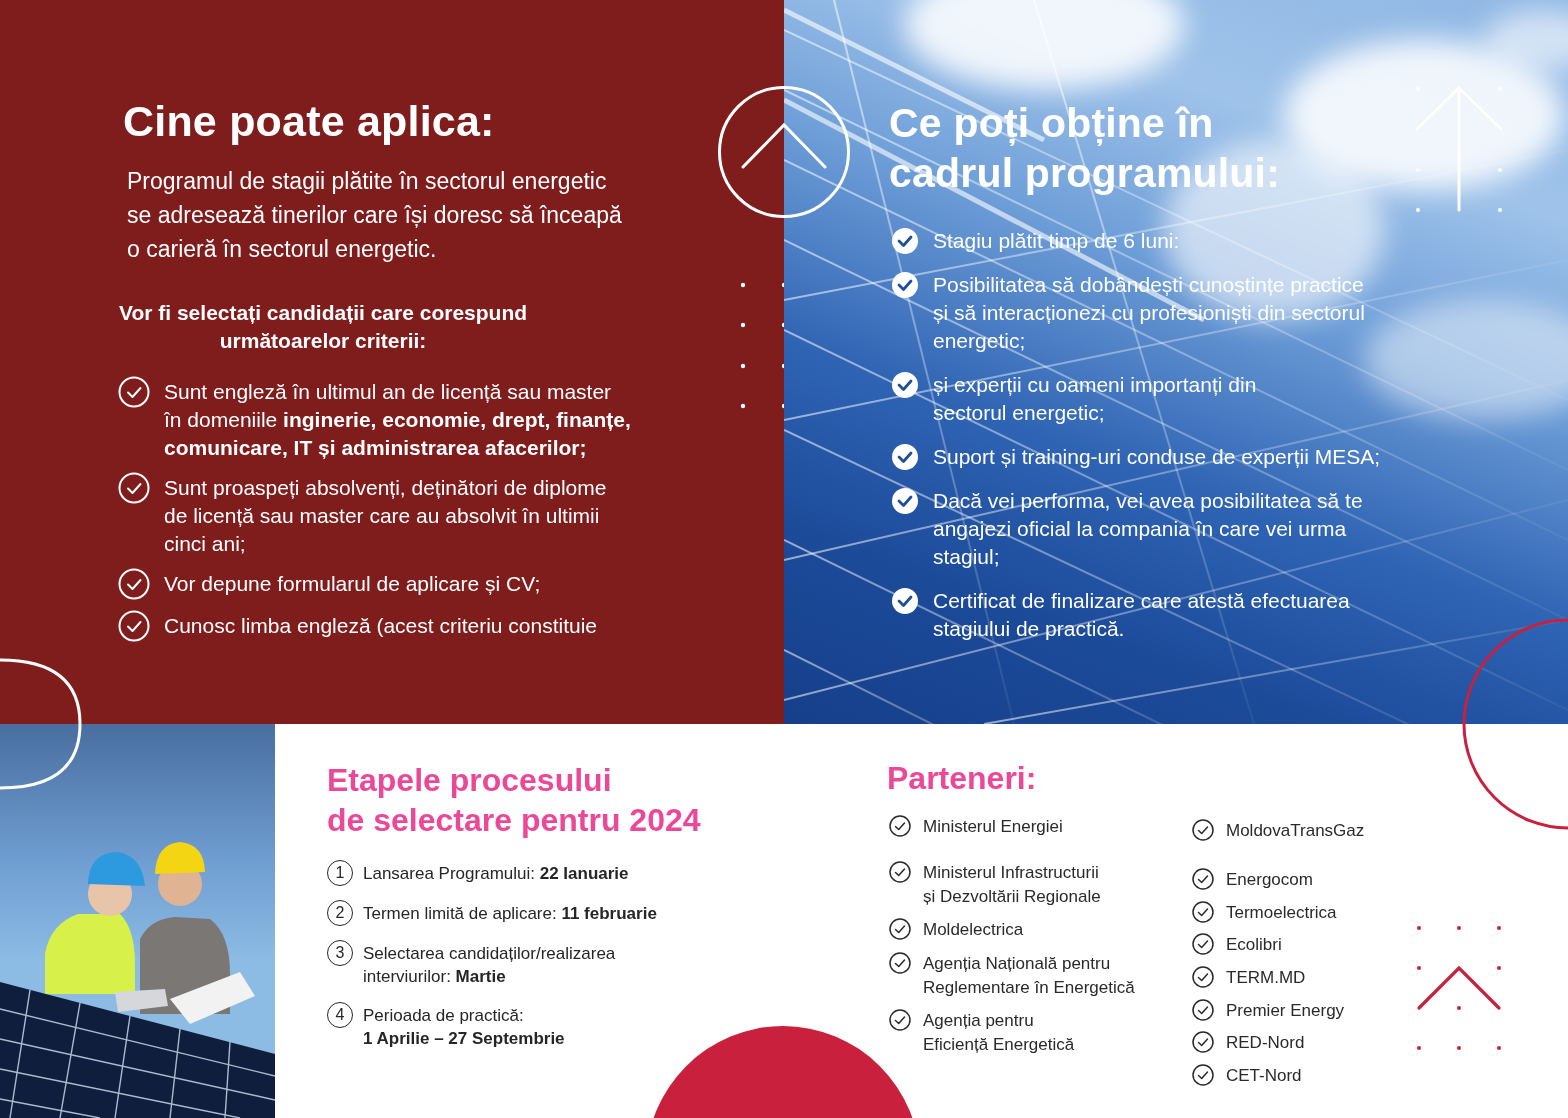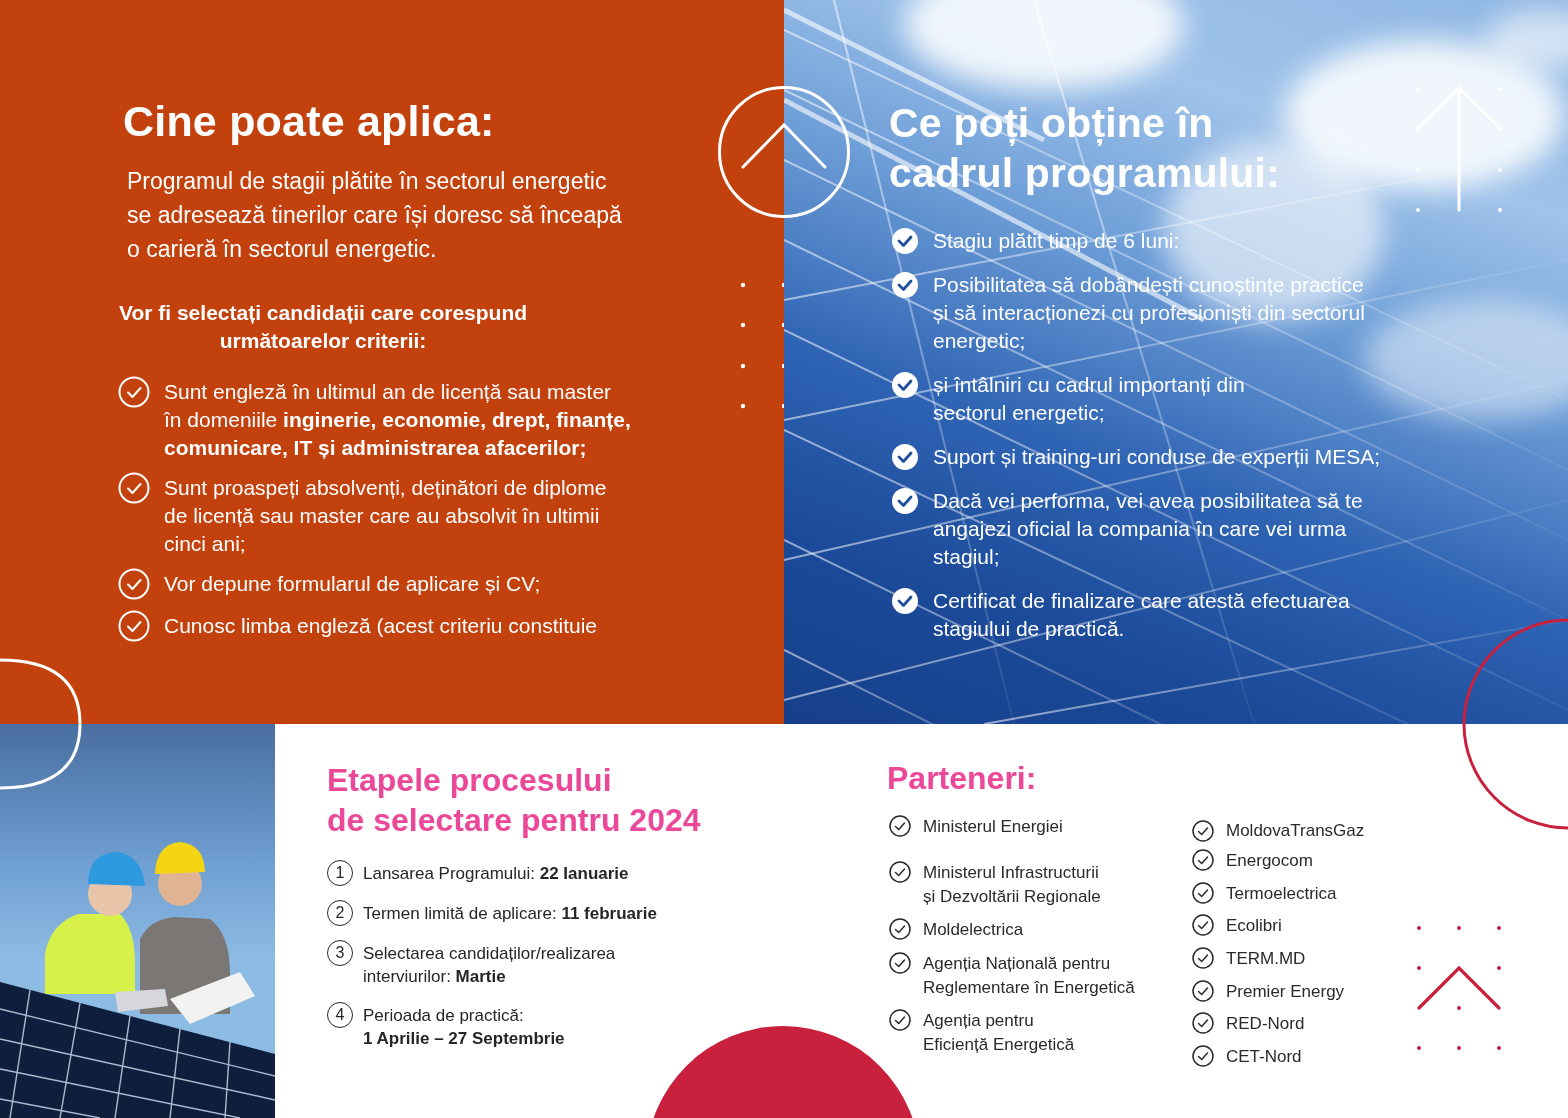--- a/index.html
+++ b/index.html
@@ -2,21 +2,21 @@
 <html><head>
 <meta charset="utf-8">
 <style>
   * { box-sizing: border-box; margin: 0; padding: 0; }
   html, body { width: 1568px; height: 1118px; overflow: hidden; background: #ffffff; }
   body { position: relative; font-family: "Liberation Sans", "DejaVu Sans", sans-serif; }
 
   
   .top-left {
     position: absolute; left: 0; top: 0; width: 784px; height: 724px;
-    background: #c2410c;
+    background: #7f1d1d;
   }
   
   .top-right {
     position: absolute; left: 784px; top: 0; width: 784px; height: 724px;
     overflow: hidden;
     background:
       linear-gradient(165deg, rgba(255,255,255,0) 0%, rgba(255,255,255,0) 100%),
       linear-gradient(200deg, #8fb7e4 0%, #9fc3ea 22%, #6f9fd8 40%, #2f64b4 62%, #1c4b9a 80%, #163f8a 100%);
   }
   .cloud { position: absolute; border-radius: 50%; background: rgba(255,255,255,0.85); filter: blur(14px); }
@@ -189,21 +189,21 @@
         <div>și să interacționezi cu profesioniști din sectorul</div>
         <div>energetic;</div>
       </div>
     </li>
     <li class="benefit-item">
       <svg class="check-filled" viewBox="0 0 28 28">
           <circle cx="14" cy="14" r="13" fill="#fff"></circle>
           <polyline points="8,14 12.5,18.5 20,10" fill="none" stroke="#1d4f9c" stroke-width="2.8" stroke-linecap="round" stroke-linejoin="round"></polyline>
         </svg>
       <div>
-        <div>și întâlniri cu cadrul importanți din</div>
+        <div>și experții cu oameni importanți din</div>
         <div>sectorul energetic;</div>
       </div>
     </li>
     <li class="benefit-item">
       <svg class="check-filled" viewBox="0 0 28 28">
           <circle cx="14" cy="14" r="13" fill="#fff"></circle>
           <polyline points="8,14 12.5,18.5 20,10" fill="none" stroke="#1d4f9c" stroke-width="2.8" stroke-linecap="round" stroke-linejoin="round"></polyline>
         </svg>
       <div>
           <div>Suport și training-uri conduse de experții MESA;</div>
@@ -377,21 +377,21 @@
         <polyline points="6.5,11.5 9.7,14.5 15.5,8" fill="none" stroke="#2a2a2a" stroke-width="1.5" stroke-linecap="round" stroke-linejoin="round"></polyline>
       </svg>
     <div>
       <div>Agenția pentru</div>
       <div>Eficiență Energetică</div>
     </div>
   </div>
 </div>
 
 <div style="position:absolute; left:1192px; top:819px; width:220px;">
-  <div class="partner" style="margin-bottom:6px;align-items:center;">
+  <div class="partner" style="margin-bottom:25px;">
       <svg class="p-check" viewBox="0 0 22 22">
         <circle cx="11" cy="11" r="10" fill="none" stroke="#2a2a2a" stroke-width="1.5"></circle>
         <polyline points="6.5,11.5 9.7,14.5 15.5,8" fill="none" stroke="#2a2a2a" stroke-width="1.5" stroke-linecap="round" stroke-linejoin="round"></polyline>
       </svg>
       <span>MoldovaTransGaz</span>
     </div>
   <div class="partner" style="margin-bottom:8.7px;">
       <svg class="p-check" viewBox="0 0 22 22">
         <circle cx="11" cy="11" r="10" fill="none" stroke="#2a2a2a" stroke-width="1.5"></circle>
         <polyline points="6.5,11.5 9.7,14.5 15.5,8" fill="none" stroke="#2a2a2a" stroke-width="1.5" stroke-linecap="round" stroke-linejoin="round"></polyline>

